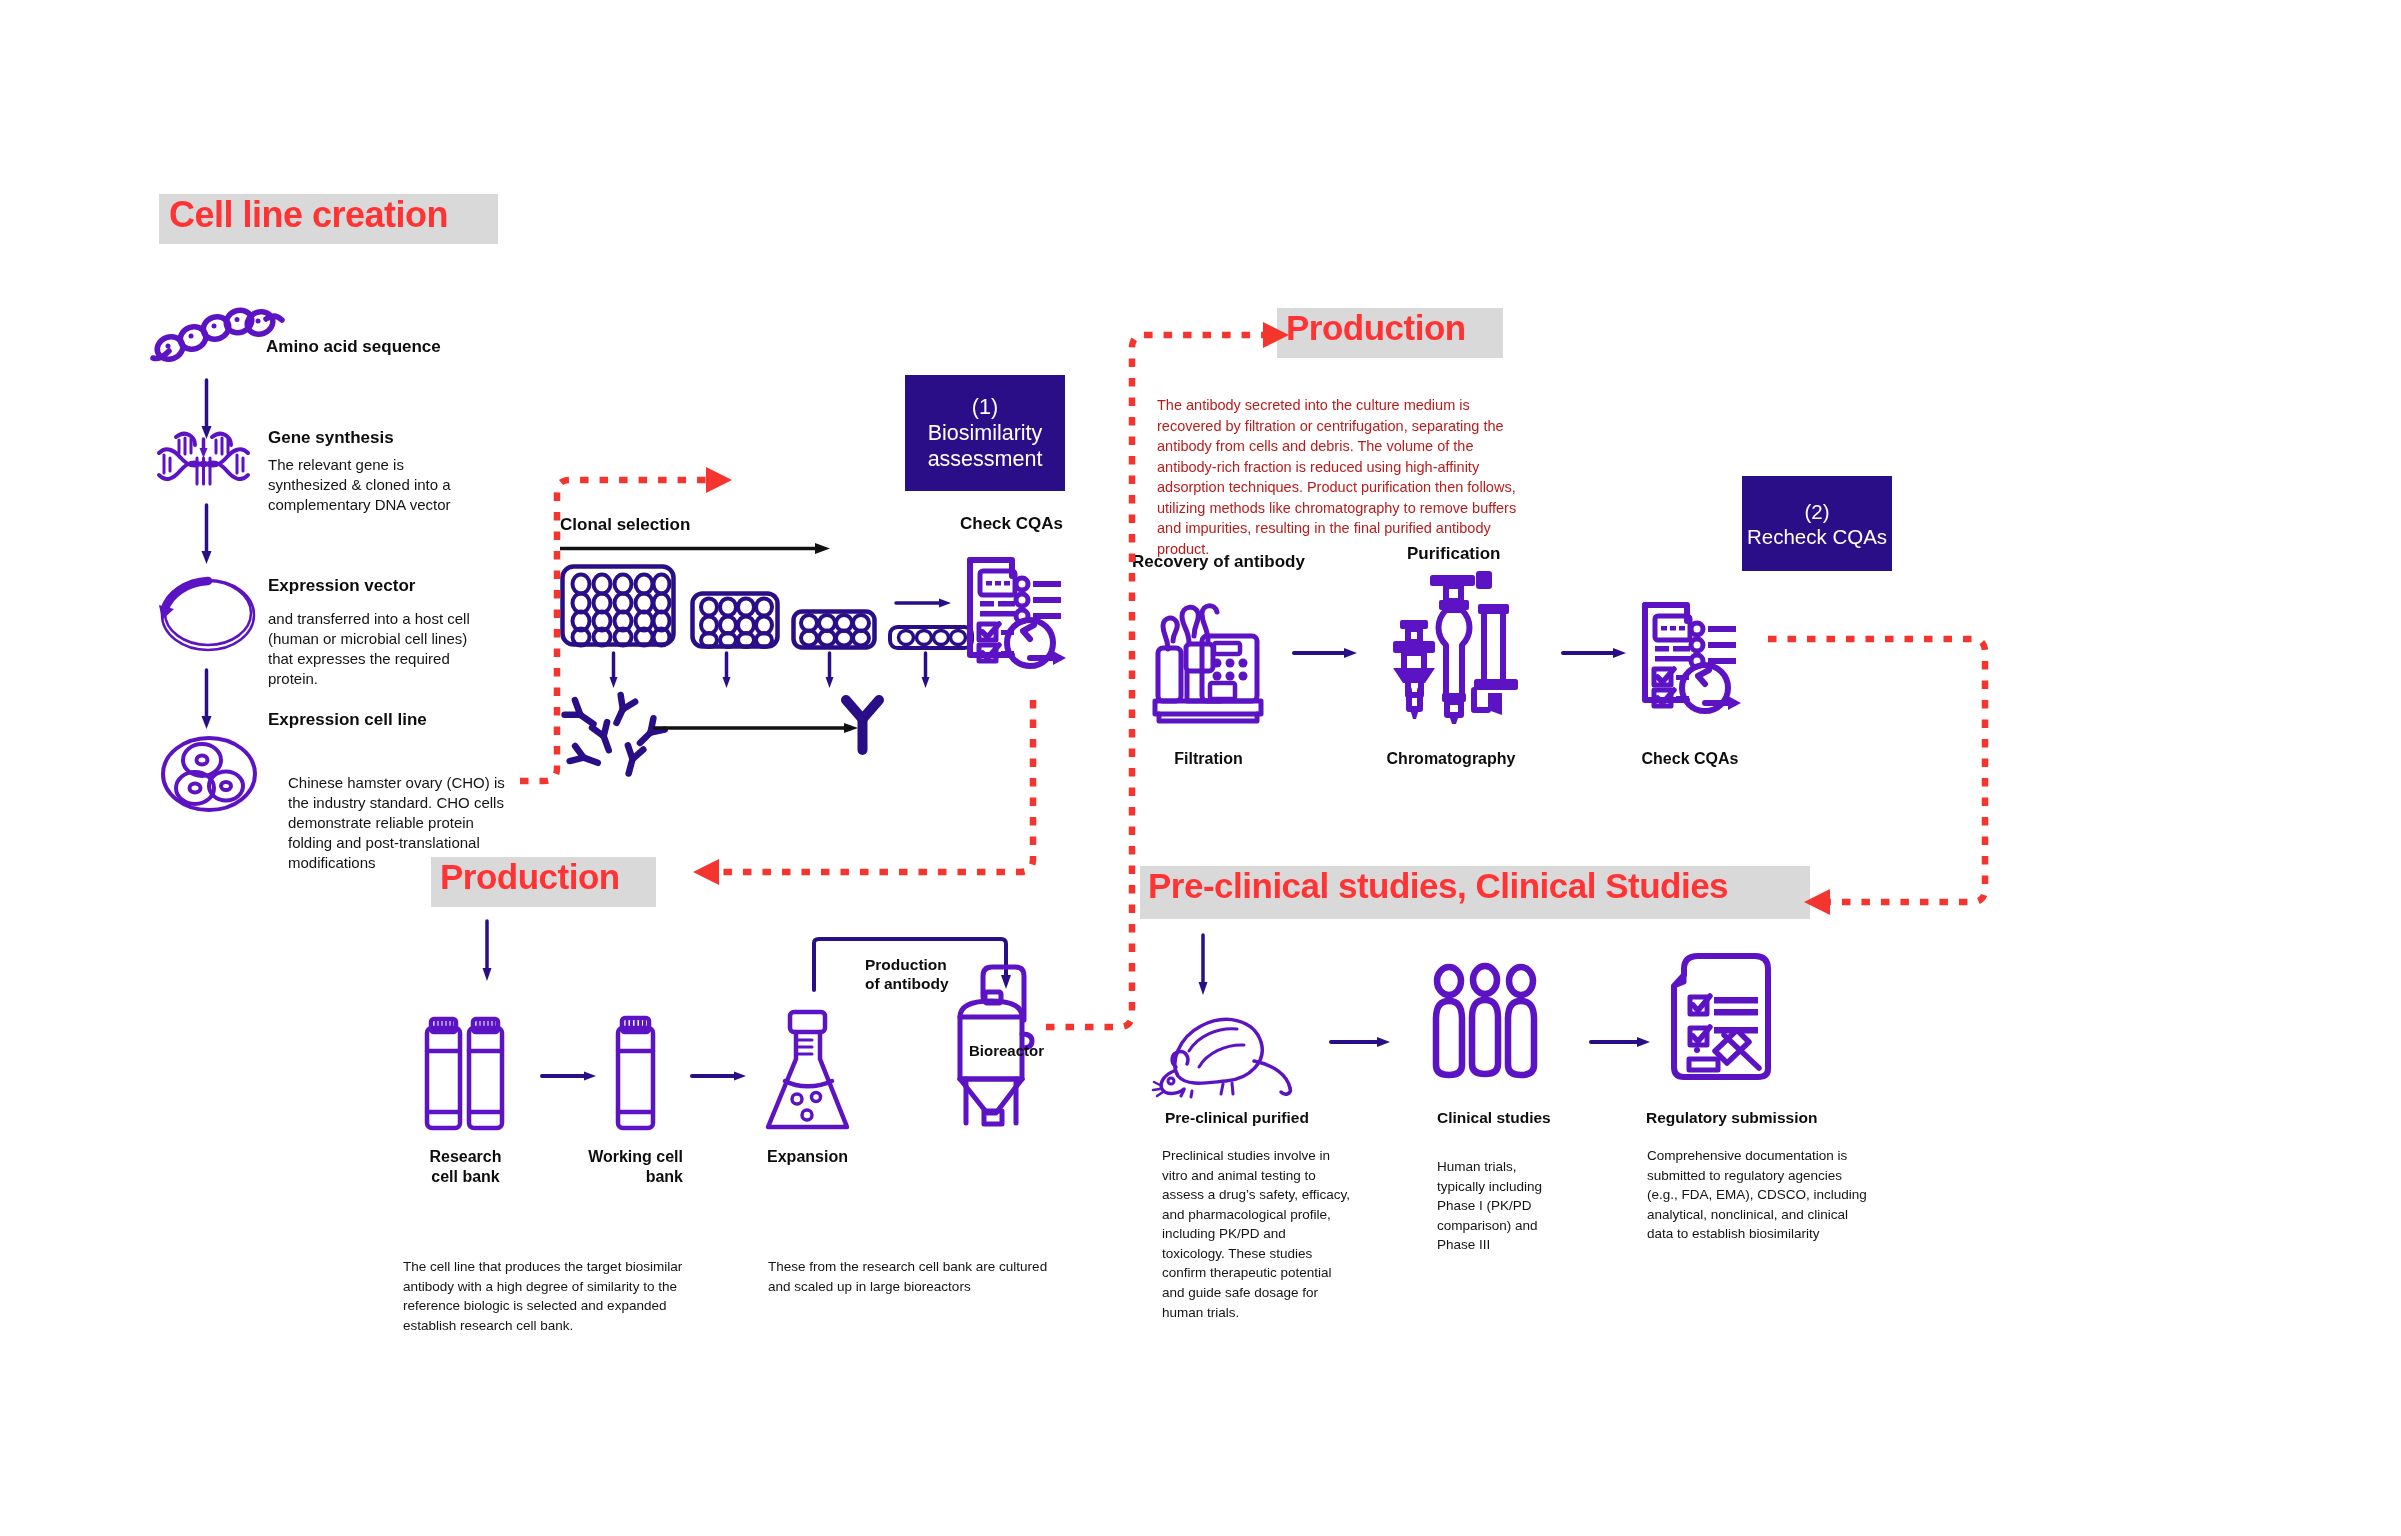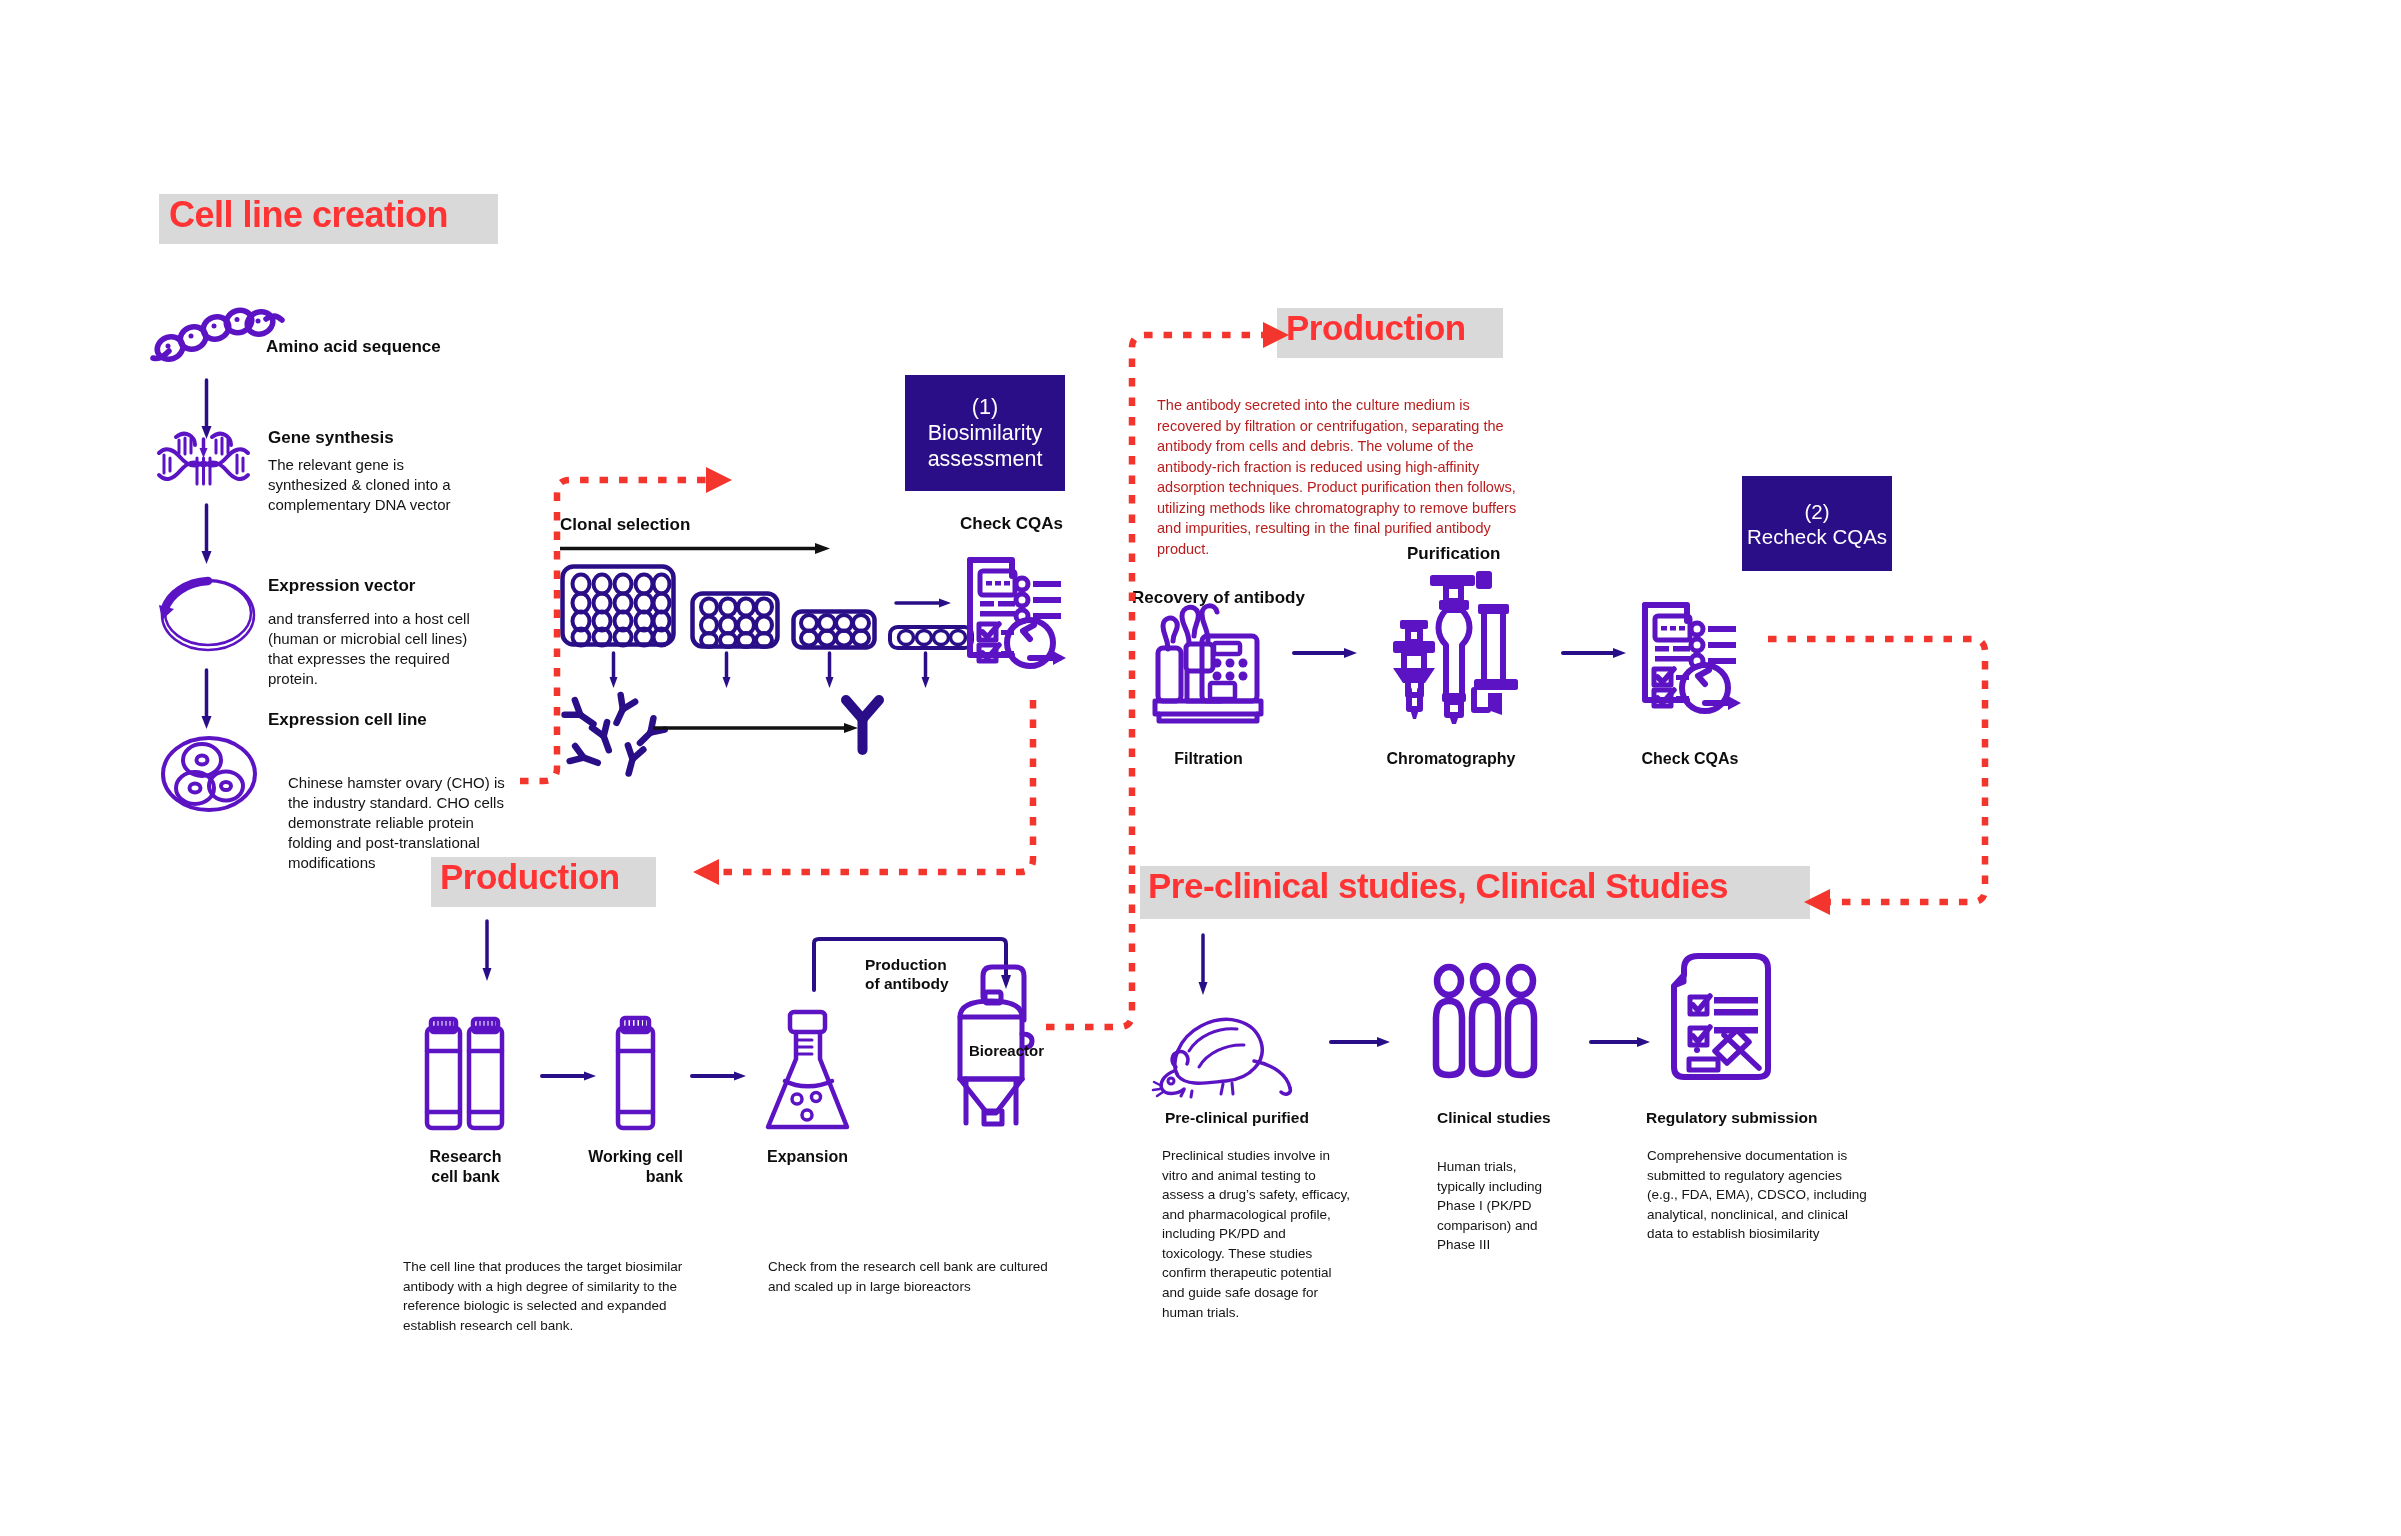--- a/index.html
+++ b/index.html
@@ -343,21 +343,21 @@
 
 <div class="abs para" style="left:1157px;top:395px;width:395px;">The antibody secreted into the culture medium is
 recovered by filtration or centrifugation, separating the
 antibody from cells and debris. The volume of the
 antibody-rich fraction is reduced using high-affinity
 adsorption techniques. Product purification then follows,
 utilizing methods like chromatography to remove buffers
 and impurities, resulting in the final purified antibody
 product.</div>
 
-<div class="abs h-lbl" style="left:1132px;top:588px;">Recovery of antibody</div>
+<div class="abs h-lbl" style="left:1132px;top:552px;">Recovery of antibody</div>
 <div class="abs h-lbl" style="left:1407px;top:544px;">Purification</div>
 
 <svg class="abs" style="left:1146px;top:595px;" width="125" height="125" viewBox="0 0 250 250">
   <path class="pu" style="stroke-width:10" d="M44 108 C44 86 34 80 34 62 C34 44 56 40 62 56 C66 70 54 74 54 92"></path>
   <path class="pu" style="stroke-width:10" d="M86 96 C86 70 72 62 72 42 C72 22 98 18 104 36 C108 52 96 58 96 82"></path>
   <path class="pu" style="stroke-width:10" d="M124 92 C124 66 112 58 112 38 C112 18 138 16 142 34"></path>
   <rect class="pu" style="stroke-width:10" x="24" y="106" width="46" height="106" rx="10"></rect>
   <rect class="pu" style="stroke-width:10" x="80" y="98" width="54" height="54" rx="8"></rect>
   <path class="pu" style="stroke-width:10" d="M82 152 L82 212 L150 212"></path>
   <rect class="pu" style="stroke-width:10" x="112" y="82" width="110" height="130" rx="10"></rect>
@@ -544,21 +544,21 @@
   <rect class="pu" style="stroke-width:10" x="76" y="314" width="36" height="26"></rect>
   <path class="pu" style="stroke-width:10" d="M40 250 L40 338"></path>
   <path class="pu" style="stroke-width:10" d="M140 250 L140 338"></path>
 </svg>
 <div class="abs" style="left:969px;top:1042px;font-size:15px;font-weight:700;">Bioreactor</div>
 
 <div class="abs small-txt" style="left:403px;top:1257px;width:340px;">The cell line that produces the target biosimilar
 antibody with a high degree of similarity to the
 reference biologic is selected and expanded
 establish research cell bank.</div>
-<div class="abs small-txt" style="left:768px;top:1257px;width:320px;">Check from the research cell bank are cultured
+<div class="abs small-txt" style="left:768px;top:1257px;width:320px;">These from the research cell bank are cultured
 and scaled up in large bioreactors</div>
 
 <svg class="abs" style="left:1196px;top:935px;" width="14" height="60" viewBox="0 0 28 120">
   <path class="nv" style="stroke-width:7" d="M14 0 L14 102"></path>
     <path class="nv-f" d="M14 120 L5 94 L23 94 Z"></path>
 </svg>
 
 <svg class="abs" style="left:1156px;top:1001px;" width="165" height="95" viewBox="0 0 330 190">
   <path class="pu" style="stroke-width:7" d="M44 150 C28 124 44 74 90 50 C140 24 196 38 210 82 C222 120 188 156 140 160 C104 163 62 172 44 150 Z"></path>
   <path class="pu" style="stroke-width:6" d="M66 100 C84 70 124 52 162 56"></path>

